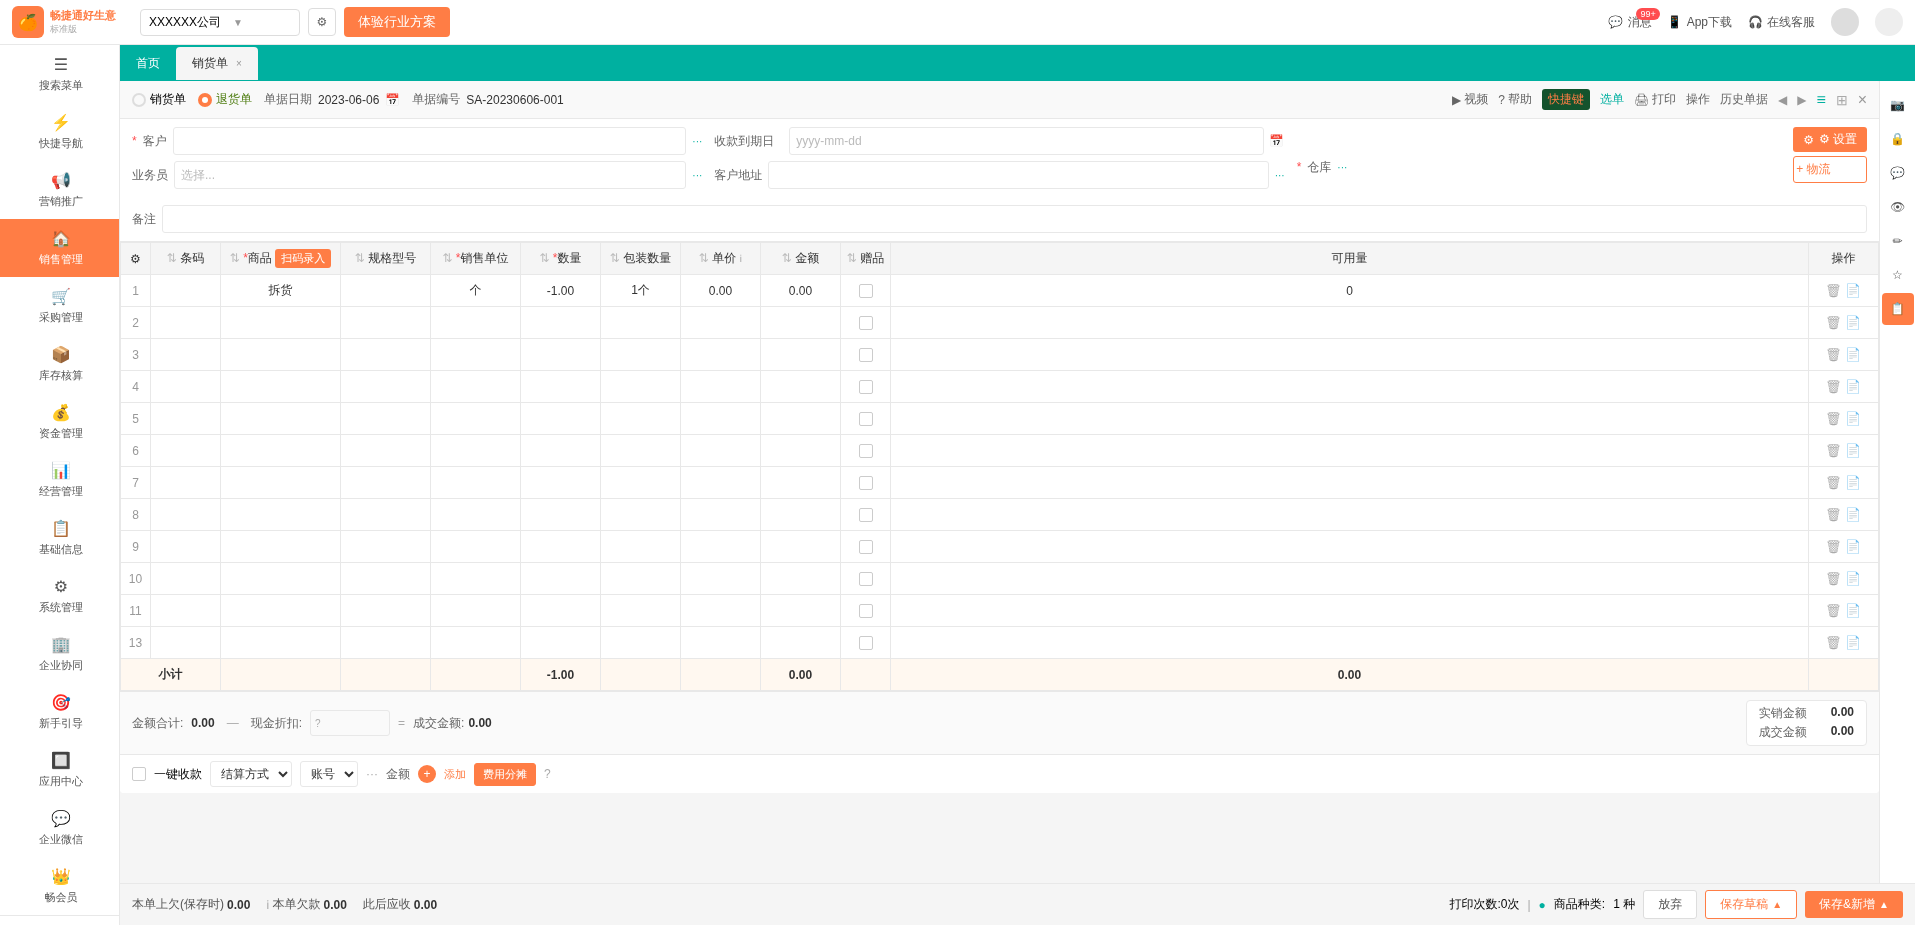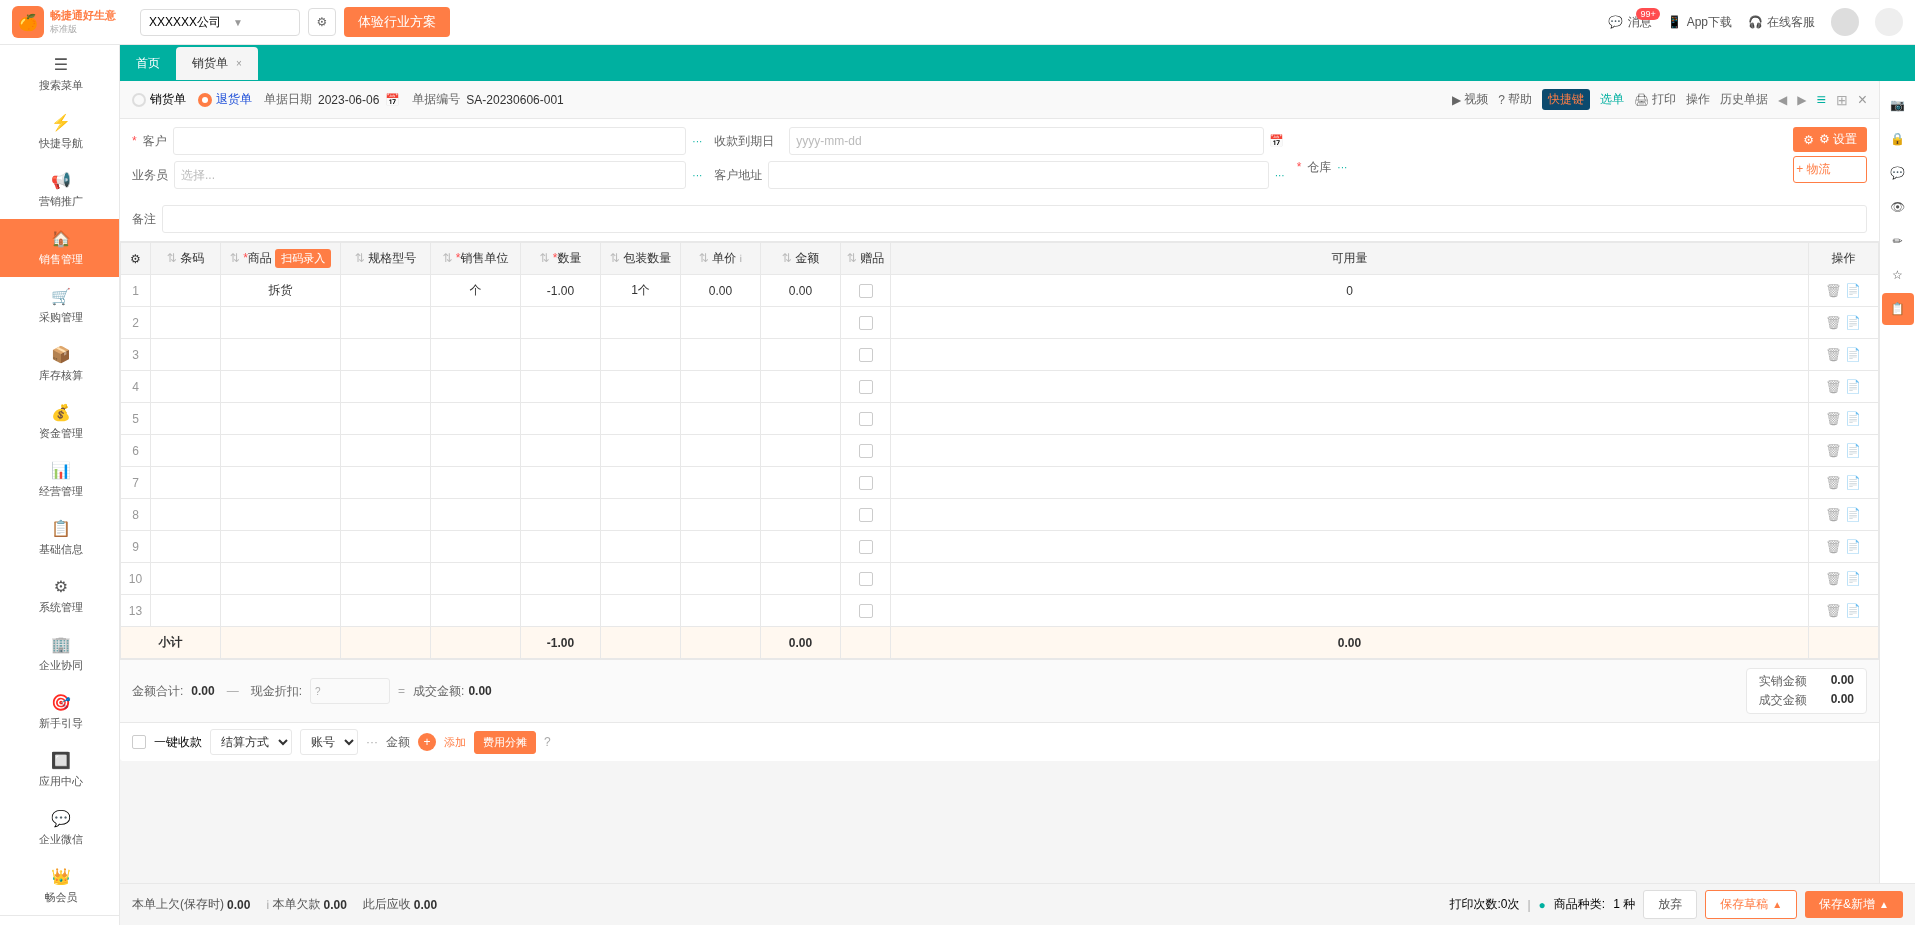--- a/index.html
+++ b/index.html
@@ -386,21 +386,21 @@
           <div class="form-container">
 
             <div class="form-header-top">
               <div class="radio-group">
                 <label class="radio-item">
                   <div class="radio-circle"></div>
                   <span>销货单</span>
                 </label>
                 <label class="radio-item">
                   <div class="radio-circle checked"></div>
-                  <span style="color:#1d4ed8;">退货单</span>
+                  <span style="color:#4d7c0f;">退货单</span>
                 </label>
               </div>
 
               <div class="field-group">
                 <span class="field-label">单据日期</span>
                 <span class="field-value">2023-06-06</span>
                 <span style="color:#00b0a0; cursor:pointer;">📅</span>
               </div>
 
               <div class="field-group">
@@ -410,21 +410,21 @@
 
               <div style="margin-left:auto; display:flex; align-items:center; gap:10px;">
                 <span class="action-link">
                   <span>▶</span>
                   <span>视频</span>
                 </span>
                 <span class="action-link">
                   <span>?</span>
                   <span>帮助</span>
                 </span>
-                <span class="action-link" style="background:#0c4a6e; padding:2px 6px; border-radius:3px; color:#ff7d45;">
+                <span class="action-link" style="background:#14532d; padding:2px 6px; border-radius:3px; color:#ff7d45;">
                   <span>快捷键</span>
                 </span>
                 <span class="action-link" style="color:#00b0a0;">
                   <span>选单</span>
                 </span>
                 <span class="action-link">
                   <span>🖨</span>
                   <span>打印</span>
                 </span>
                 <span class="action-link">
@@ -767,20 +767,43 @@
     </td>
     <td></td>
     <td>
       <div class="op-icons">
         <span class="op-icon">🗑</span>
         <span class="op-icon">📄</span>
       </div>
     </td>
   </tr>
                     <tr>
+    <td style="color:#999;">11</td>
+    <td></td>
+    <td></td>
+    <td></td>
+    <td></td>
+    <td class=""></td>
+    <td></td>
+    <td></td>
+    <td></td>
+    <td>
+      <div class="checkbox-cell">
+                          <div class="cell-checkbox"></div>
+                        </div>
+    </td>
+    <td></td>
+    <td>
+      <div class="op-icons">
+        <span class="op-icon">🗑</span>
+        <span class="op-icon">📄</span>
+      </div>
+    </td>
+  </tr>
+                    <tr>
     <td style="color:#999;">13</td>
     <td></td>
     <td></td>
     <td></td>
     <td></td>
     <td class=""></td>
     <td></td>
     <td></td>
     <td></td>
     <td>

